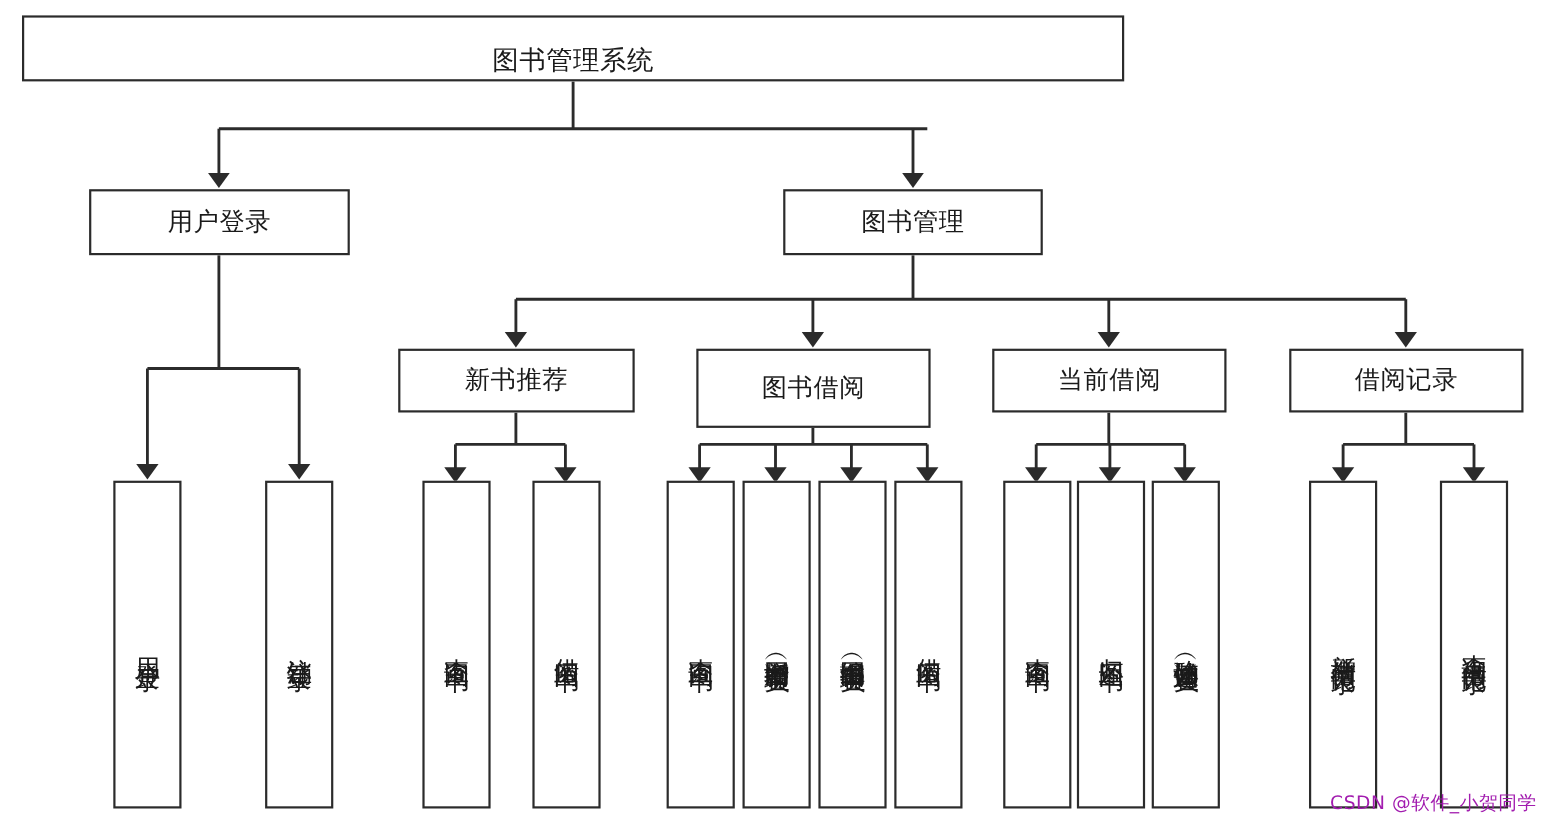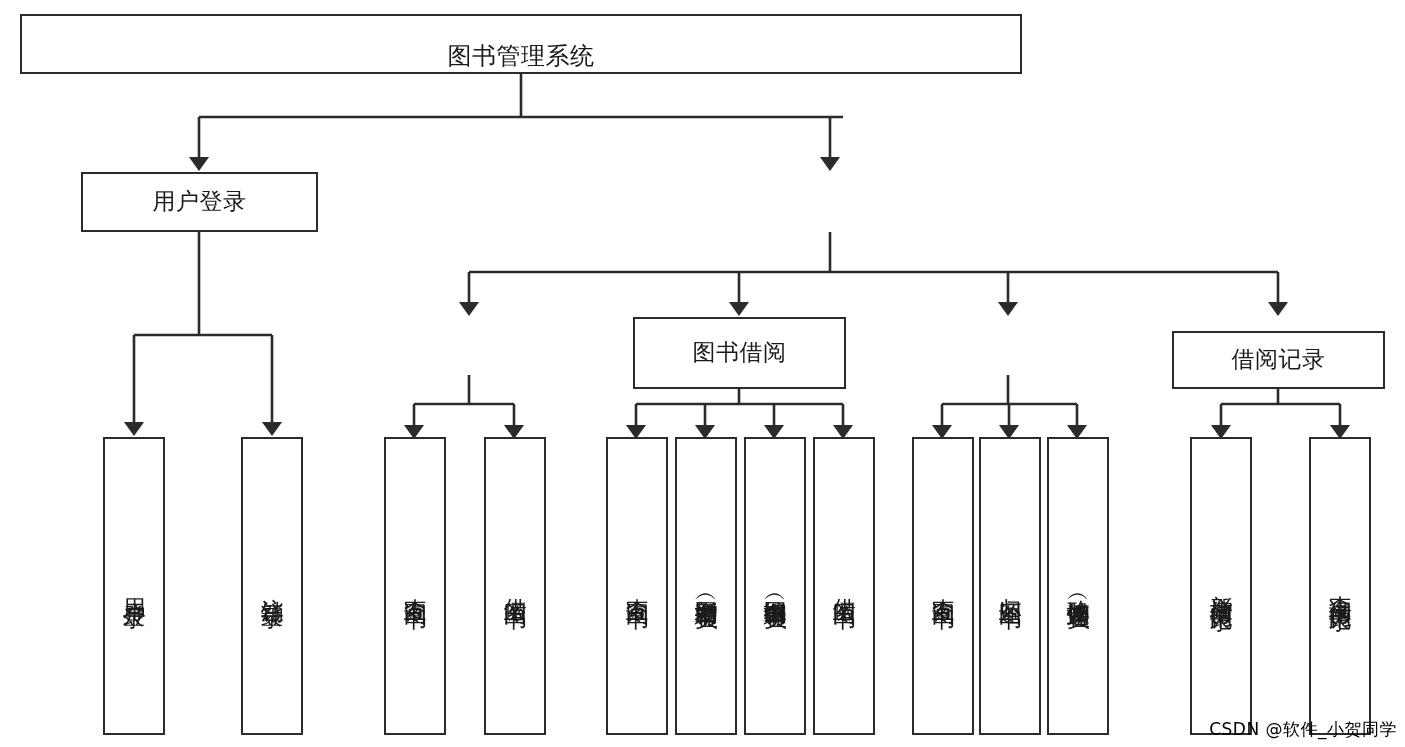--- a/index.html
+++ b/index.html
@@ -69,21 +69,21 @@
     max-height: 100%;
   }
   .node.vert.tall .node-label {
     letter-spacing: 1px;
   }
   #watermark {
     position: absolute;
     right: 8px;
     bottom: 6px;
     font-size: 17px;
-    color: #000000;
+    color: #a21caf;
     letter-spacing: 0.5px;
     white-space: nowrap;
     z-index: 5;
     font-family: "DejaVu Sans", "Liberation Sans", sans-serif;
     text-align: right;
   }
 </style>
 </head>
 <body>
 
@@ -139,25 +139,34 @@
     </g>
   </svg>
 
   <div class="node horiz root" style="left:20px; top:14px; width:1002px; height:60px;">
     <span class="node-label">图书管理系统</span>
   </div>
 
   <div class="node horiz" style="left:81px; top:172px; width:237px; height:60px;">
     <span class="node-label">用户登录</span>
   </div>
-
+  <div class="node horiz" style="left:712px; top:172px; width:236px; height:60px;">
+    <span class="node-label">图书管理</span>
+  </div>
+
+  <div class="node horiz" style="left:362px; top:317px; width:215px; height:58px;">
+    <span class="node-label">新书推荐</span>
+  </div>
   <div class="node horiz" style="left:633px; top:317px; width:213px; height:72px;">
     <span class="node-label">图书借阅</span>
   </div>
-  <div class="node horiz" style="left:1172px; top:331px; width:213px; height:58px;">
+  <div class="node horiz" style="left:902px; top:317px; width:213px; height:58px;">
+    <span class="node-label">当前借阅</span>
+  </div>
+  <div class="node horiz" style="left:1172px; top:317px; width:213px; height:58px;">
     <span class="node-label">借阅记录</span>
   </div>
 
   <div class="node vert" style="left:103px; top:437px; width:62px; height:298px;">
     <span class="node-label">用户登录</span>
   </div>
   <div class="node vert" style="left:241px; top:437px; width:62px; height:298px;">
     <span class="node-label">注销登录</span>
   </div>
 

